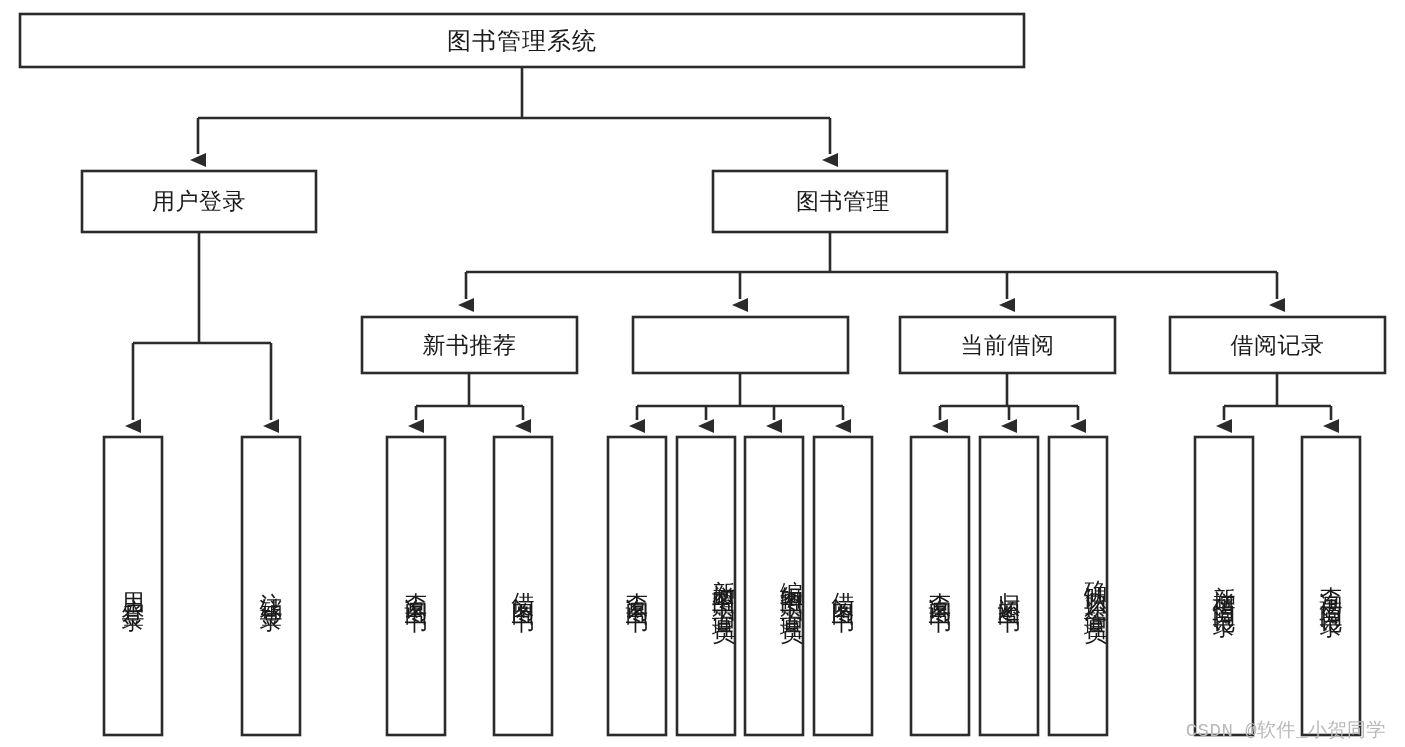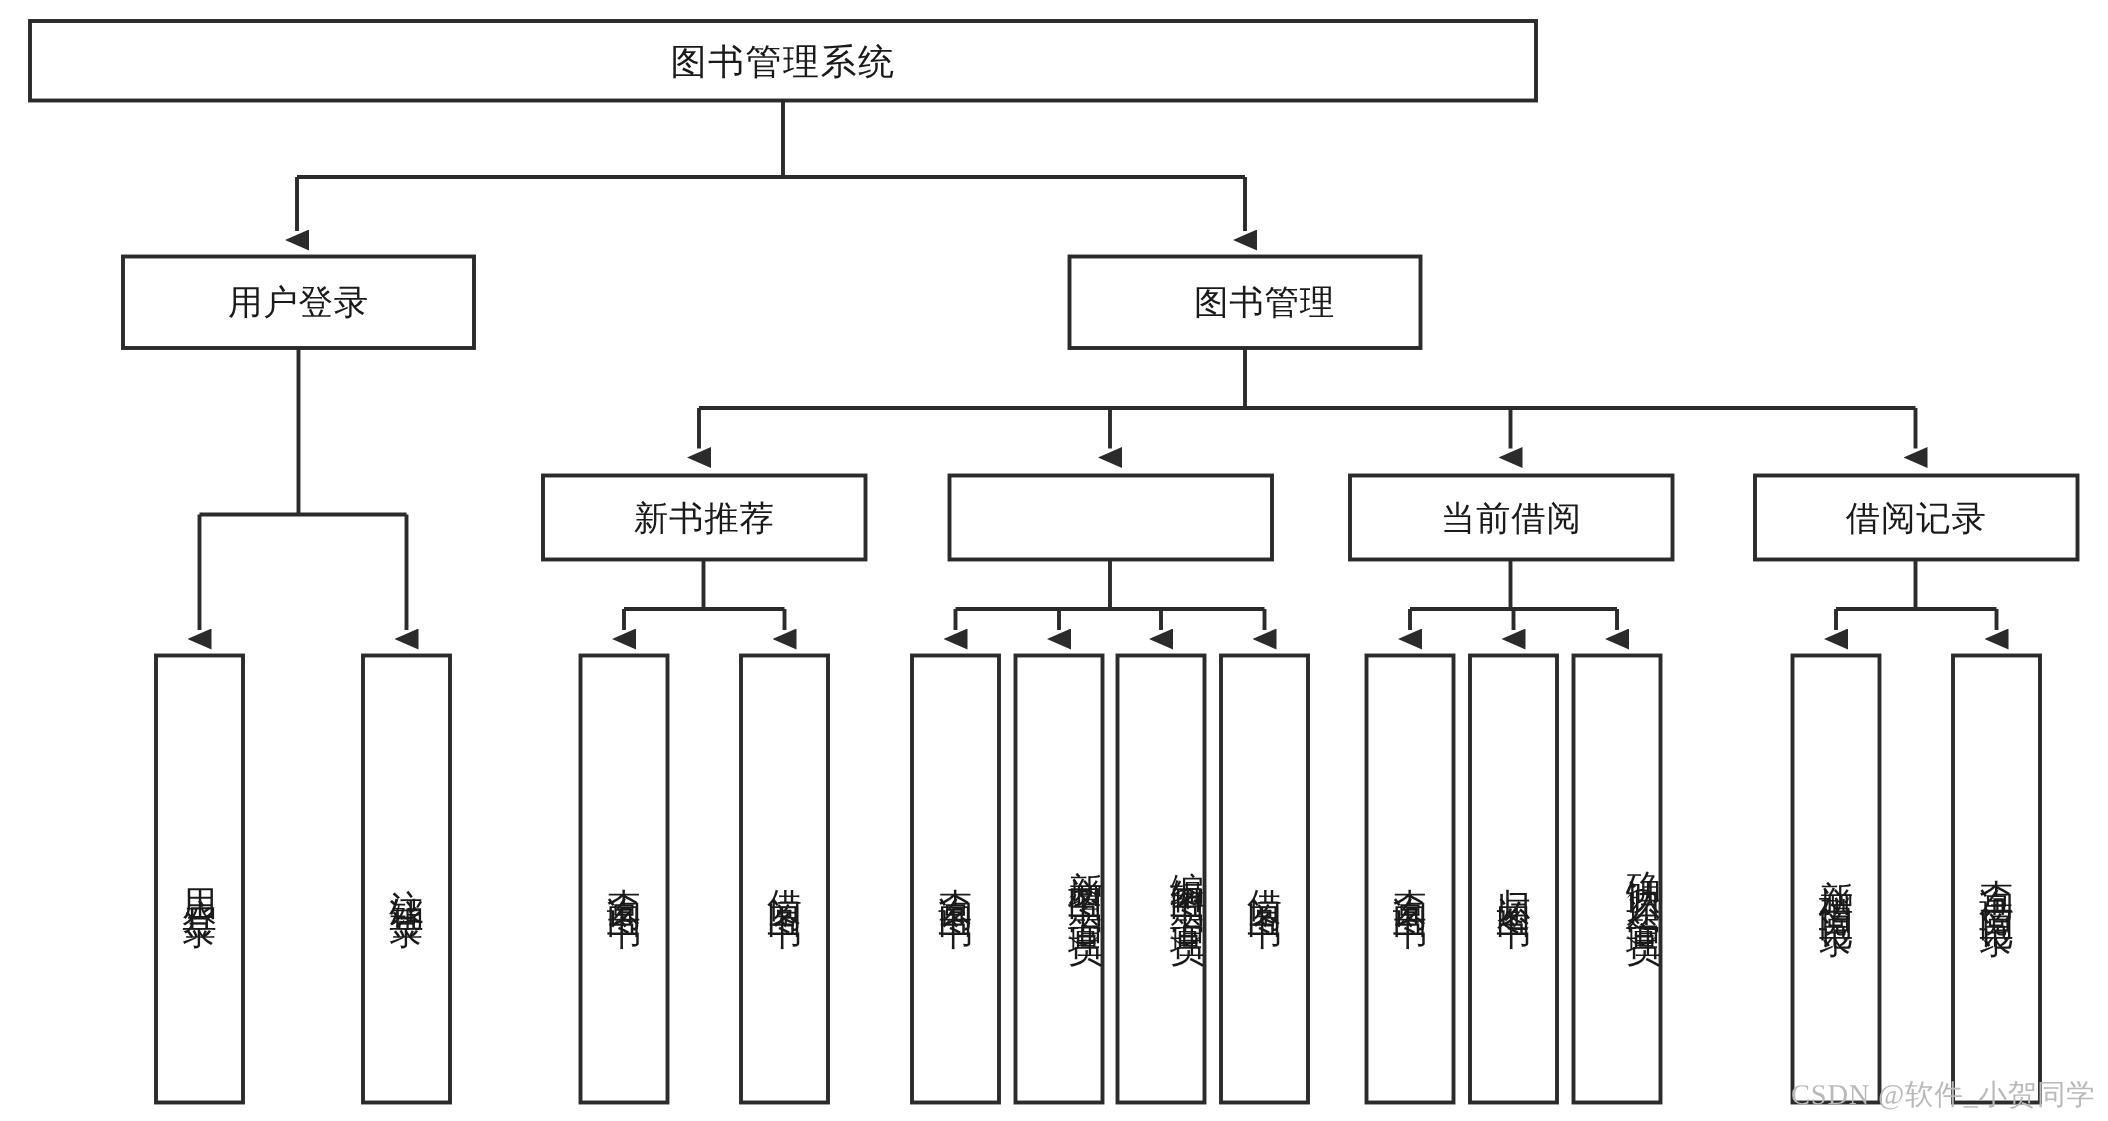--- a/index.html
+++ b/index.html
@@ -31,24 +31,24 @@
     letter-spacing:6px;
     line-height:1;
     align-items:flex-start;
     justify-content:center;
     padding-top:6px;
     box-sizing:border-box;
   }
   .v-label.center-v{align-items:center;padding-top:0;}
   #watermark{
     position:absolute;
-    right:8px;bottom:4px;
+    right:19px;bottom:4px;
     font-size:19px;
     color:#b9b9b9;
-    font-family:Liberation Serif, serif;
+    font-family:Liberation Mono, monospace;
     letter-spacing:0.5px;
     white-space:nowrap;
   }
 </style>
 </head>
 <body>
 
 <div id="diagram-root">
 
   <svg id="flow" viewBox="0 0 1405 747">

